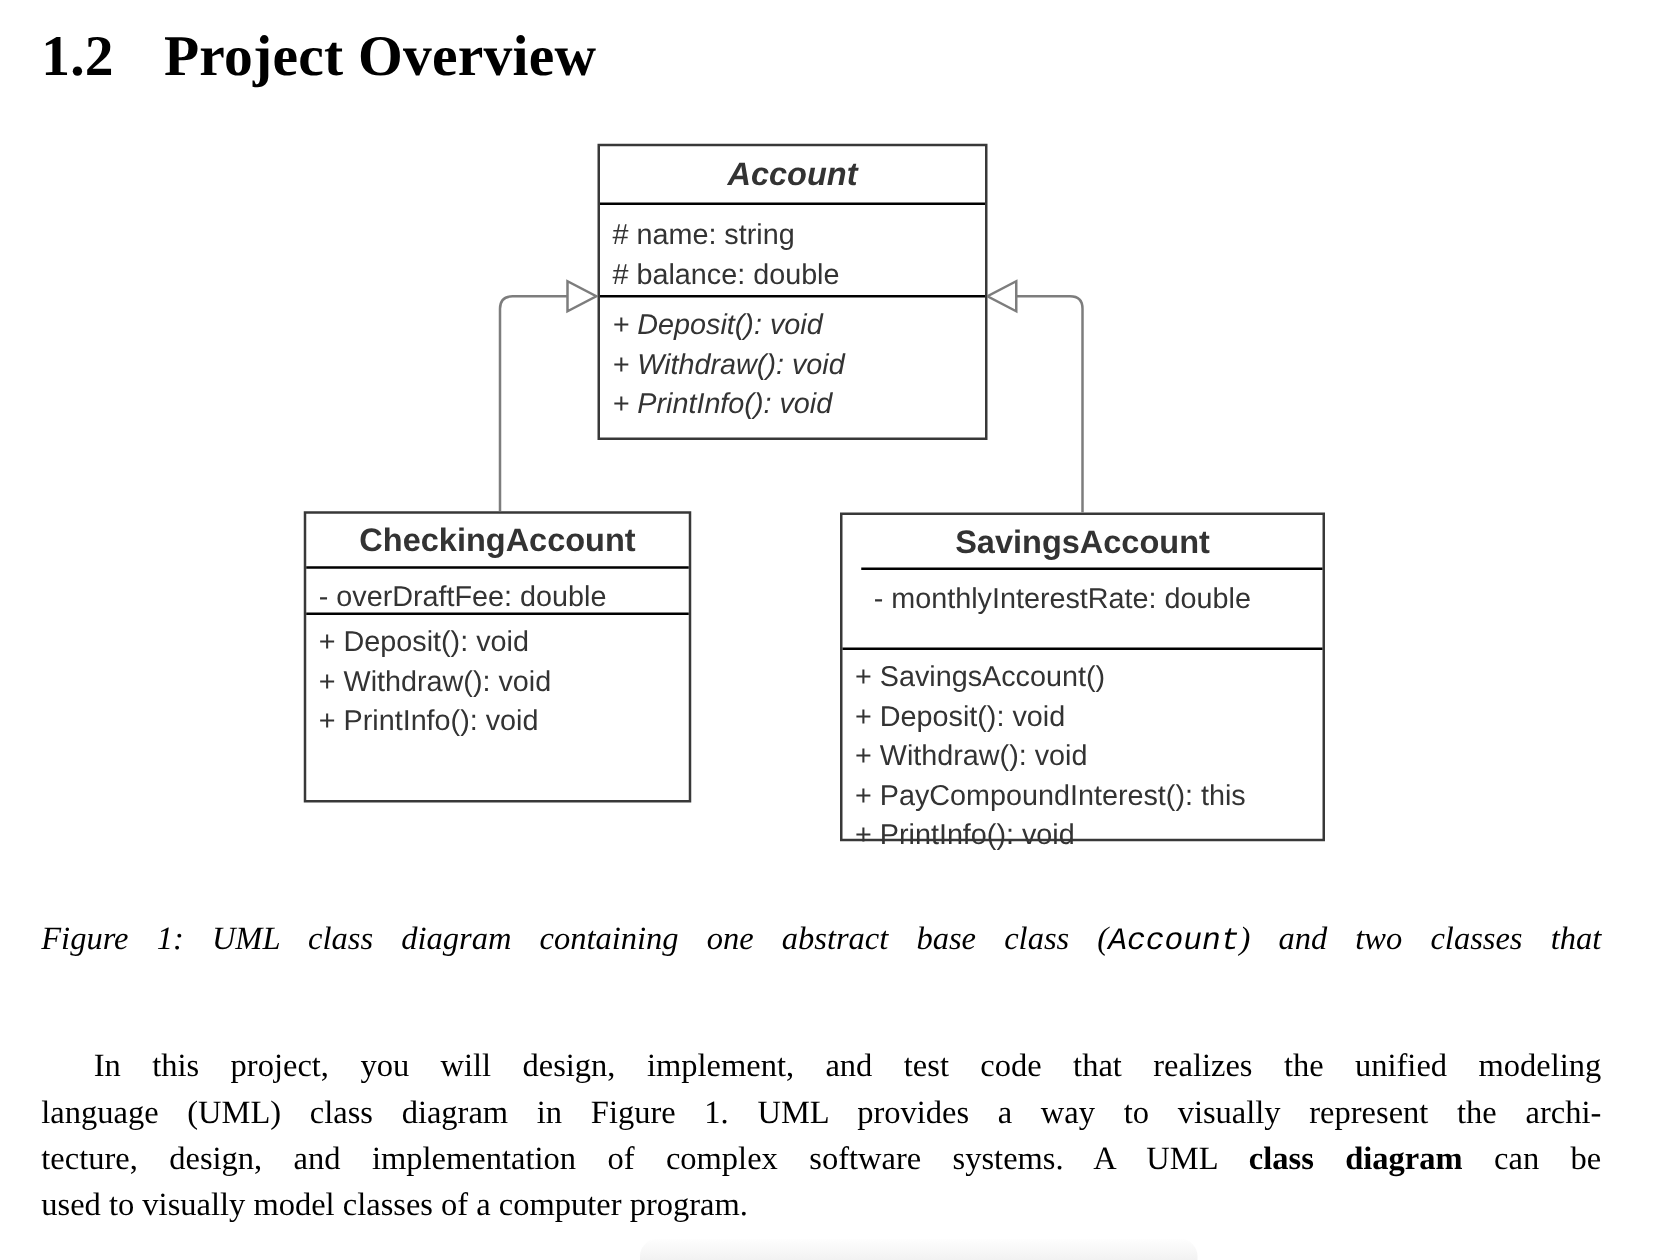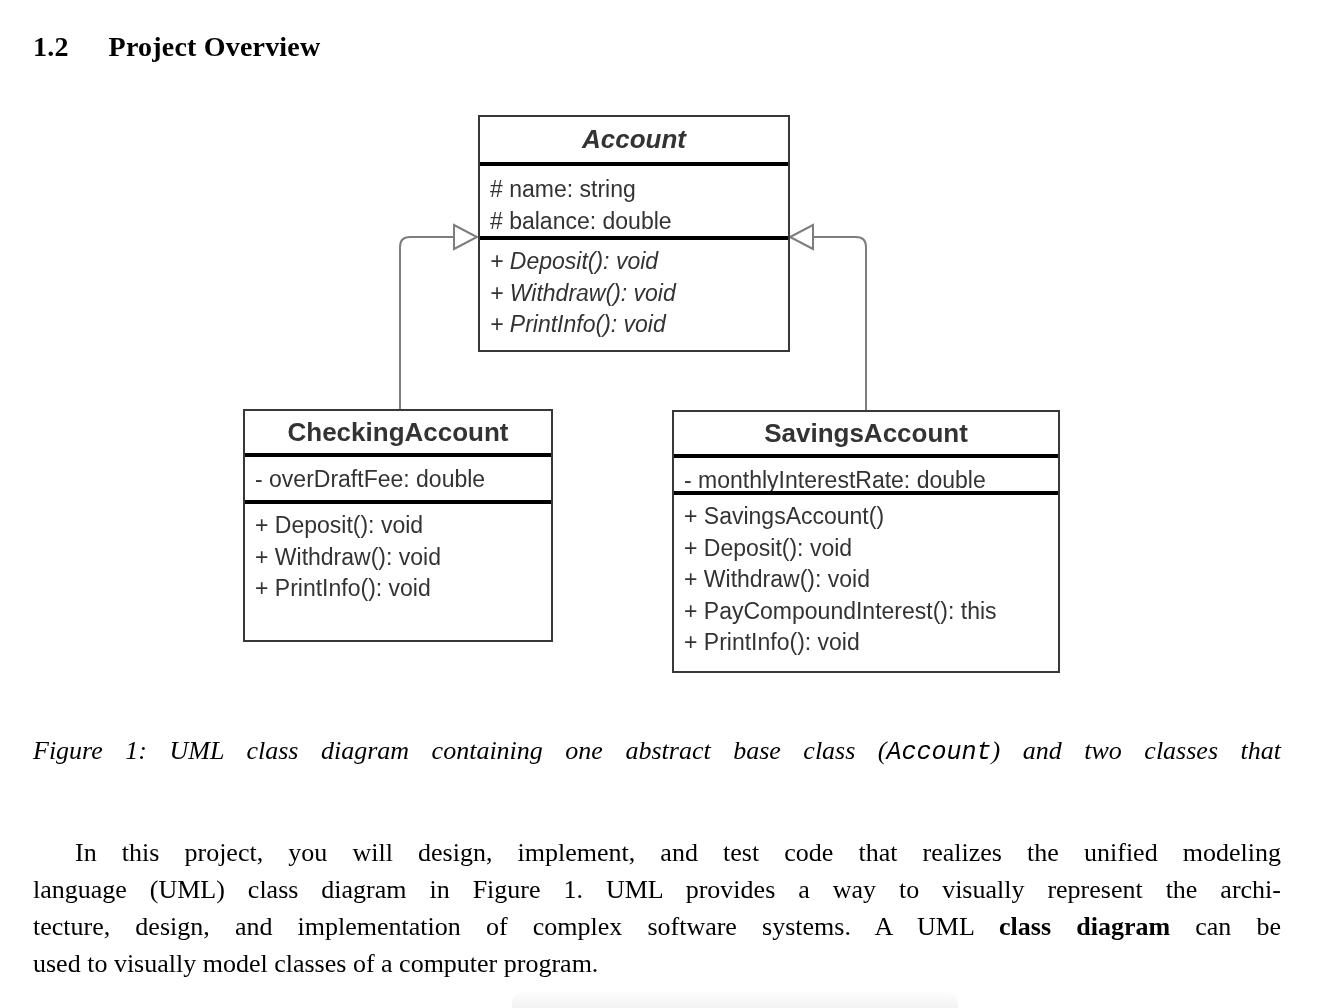--- a/index.html
+++ b/index.html
@@ -4,56 +4,55 @@
 <style>
   html,body { margin:0; padding:0; background:#ffffff; }
   #page {
     position:relative; width:1334px; height:1008px; background:#ffffff;
     overflow:hidden; font-family:"Liberation Serif","DejaVu Serif",serif; color:#000;
   }
 
   
   .heading {
     position:absolute; left:33px; top:18px;
-    font-weight:bold; font-size:28px; letter-spacing:.2px;
+    font-weight:bold; font-size:46px; letter-spacing:.2px;
     font-family:"Liberation Serif","DejaVu Serif",serif;
-    margin-top:13px;
   }
   .heading .num { margin-right:40px; }
 
   
   .uml-class {
     position:absolute; box-sizing:border-box;
     border:2px solid #383838; background:#ffffff;
     font-family:"Liberation Sans","DejaVu Sans",sans-serif; color:#333333;
     display:flex; flex-direction:column;
   }
   .uml-title {
     flex:0 0 auto; text-align:center; font-weight:bold; font-size:26px;
     display:flex; align-items:center; justify-content:center;
   }
   .uml-title.abstract { font-style:italic; }
   .uml-attrs, .uml-methods {
-    flex:0 0 auto; border-top:4px solid #000000;
+    flex:0 0 auto; border-top:2px solid #000000;
     padding:6px 8px 0 10px; font-size:23px; line-height:31.5px;
   }
   .uml-methods { flex:1 1 auto; }
   .uml-methods.italic { font-style:italic; }
 
   #cls-account  { left:478px; top:115px; width:312px; height:237px; }
   #cls-account  .uml-title { height:45px; }
   #cls-account  .uml-attrs { height:74px; box-sizing:border-box; padding-top:8px; }
 
   #cls-checking { left:243px; top:409px; width:310px; height:233px; }
   #cls-checking .uml-title { height:42px; }
-  #cls-checking .uml-attrs { height:47px; box-sizing:border-box; padding-top:7px; }
+  #cls-checking .uml-attrs { height:37px; box-sizing:border-box; padding-top:7px; }
 
   #cls-savings  { left:672px; top:410px; width:388px; height:263px; }
   #cls-savings  .uml-title { height:42px; }
-  #cls-savings  .uml-attrs { height:37px; box-sizing:border-box; padding-top:7px; }
+  #cls-savings  .uml-attrs { height:64px; box-sizing:border-box; padding-top:7px;margin-left:15px; }
 
   #connector-svg { position:absolute; left:0; top:0; pointer-events:none; }
 
   
   .textblock { position:absolute; left:33px; width:1248px; font-size:26px; }
   #caption { top:732px;font-style:italic; }
   #body-par { top:834px; }
   .text-line { line-height:37px; white-space:normal; }
   .text-line.just { text-align:justify; text-align-last:justify; }
   .tt { font-family:"Liberation Mono","DejaVu Sans Mono",monospace; font-size:25px; }

